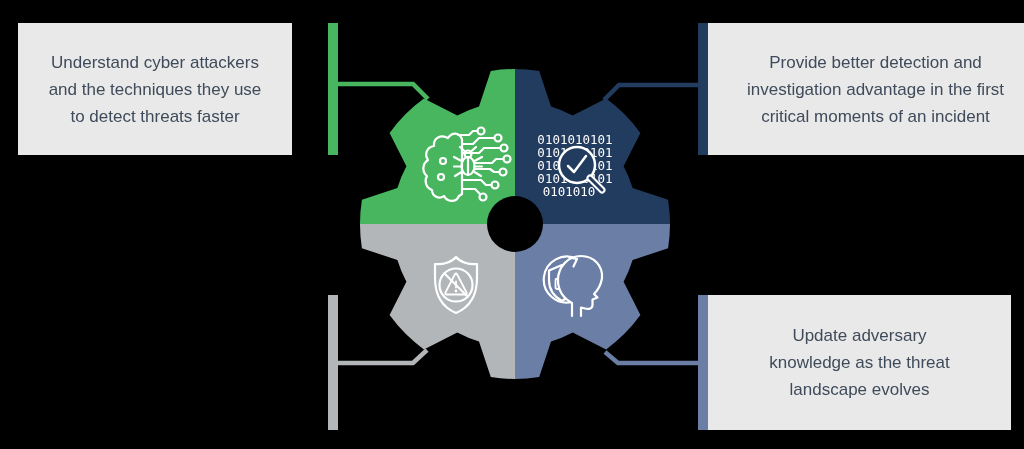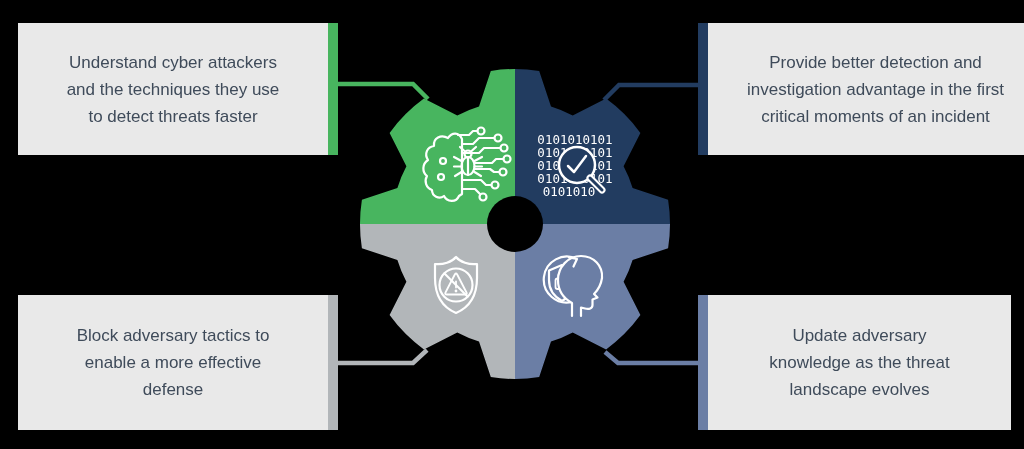--- a/index.html
+++ b/index.html
@@ -21,39 +21,34 @@
 
 <div id="stage" style="background: rgb(0, 0, 0);">
 
   <svg class="lines-svg" width="1024" height="449">
     <polyline points="338,84 413,84 428,99" fill="none" stroke-width="4.5" stroke="#48b55f"></polyline>
     <polyline points="698,85 619,85 604,100" fill="none" stroke-width="4.5" stroke="#223c60"></polyline>
     <polyline points="338,363 413,363 427,350" fill="none" stroke-width="4.5" stroke="#b2b6b9"></polyline>
     <polyline points="698,363 618,363 605,352" fill="none" stroke-width="4.5" stroke="#6b7ea5"></polyline>
   </svg>
 
-  <div class="info-box box-layer" style="left:18px;top:23px;width:310px;height:132px;">
+  <div class="info-box box-layer" style="left:18px;top:23px;width:274px;height:132px;">
     <div class="txt">Understand cyber attackers
 and the techniques they use
 to detect threats faster</div>
   </div>
   <div class="accent-bar box-layer" style="left: 328px; top: 23px; height: 132px; background: rgb(72, 181, 95);"></div>
 
   <div class="info-box box-layer" style="left:708px;top:23px;width:303px;height:132px;padding-left:16px;">
     <div class="txt">Provide better detection and
 investigation advantage in the first
 critical moments of an incident</div>
   </div>
   <div class="accent-bar box-layer" style="left: 698px; top: 23px; height: 132px; background: rgb(34, 60, 96);"></div>
 
-  <div class="info-box box-layer" style="left:18px;top:295px;width:310px;height:135px;">
-    <div class="txt">Block adversary tactics to
-enable a more effective
-defense</div>
-  </div>
   <div class="accent-bar box-layer" style="left: 328px; top: 295px; height: 135px; background: rgb(178, 182, 185);"></div>
 
   <div class="info-box box-layer" style="left:708px;top:295px;width:303px;height:135px;justify-content:center;">
     <div class="txt">Update adversary
 knowledge as the threat
 landscape evolves</div>
   </div>
   <div class="accent-bar box-layer" style="left: 698px; top: 295px; height: 135px; background: rgb(107, 126, 165);"></div>
 
   <svg class="gear-svg" width="320" height="320" viewBox="0 0 320 320">

